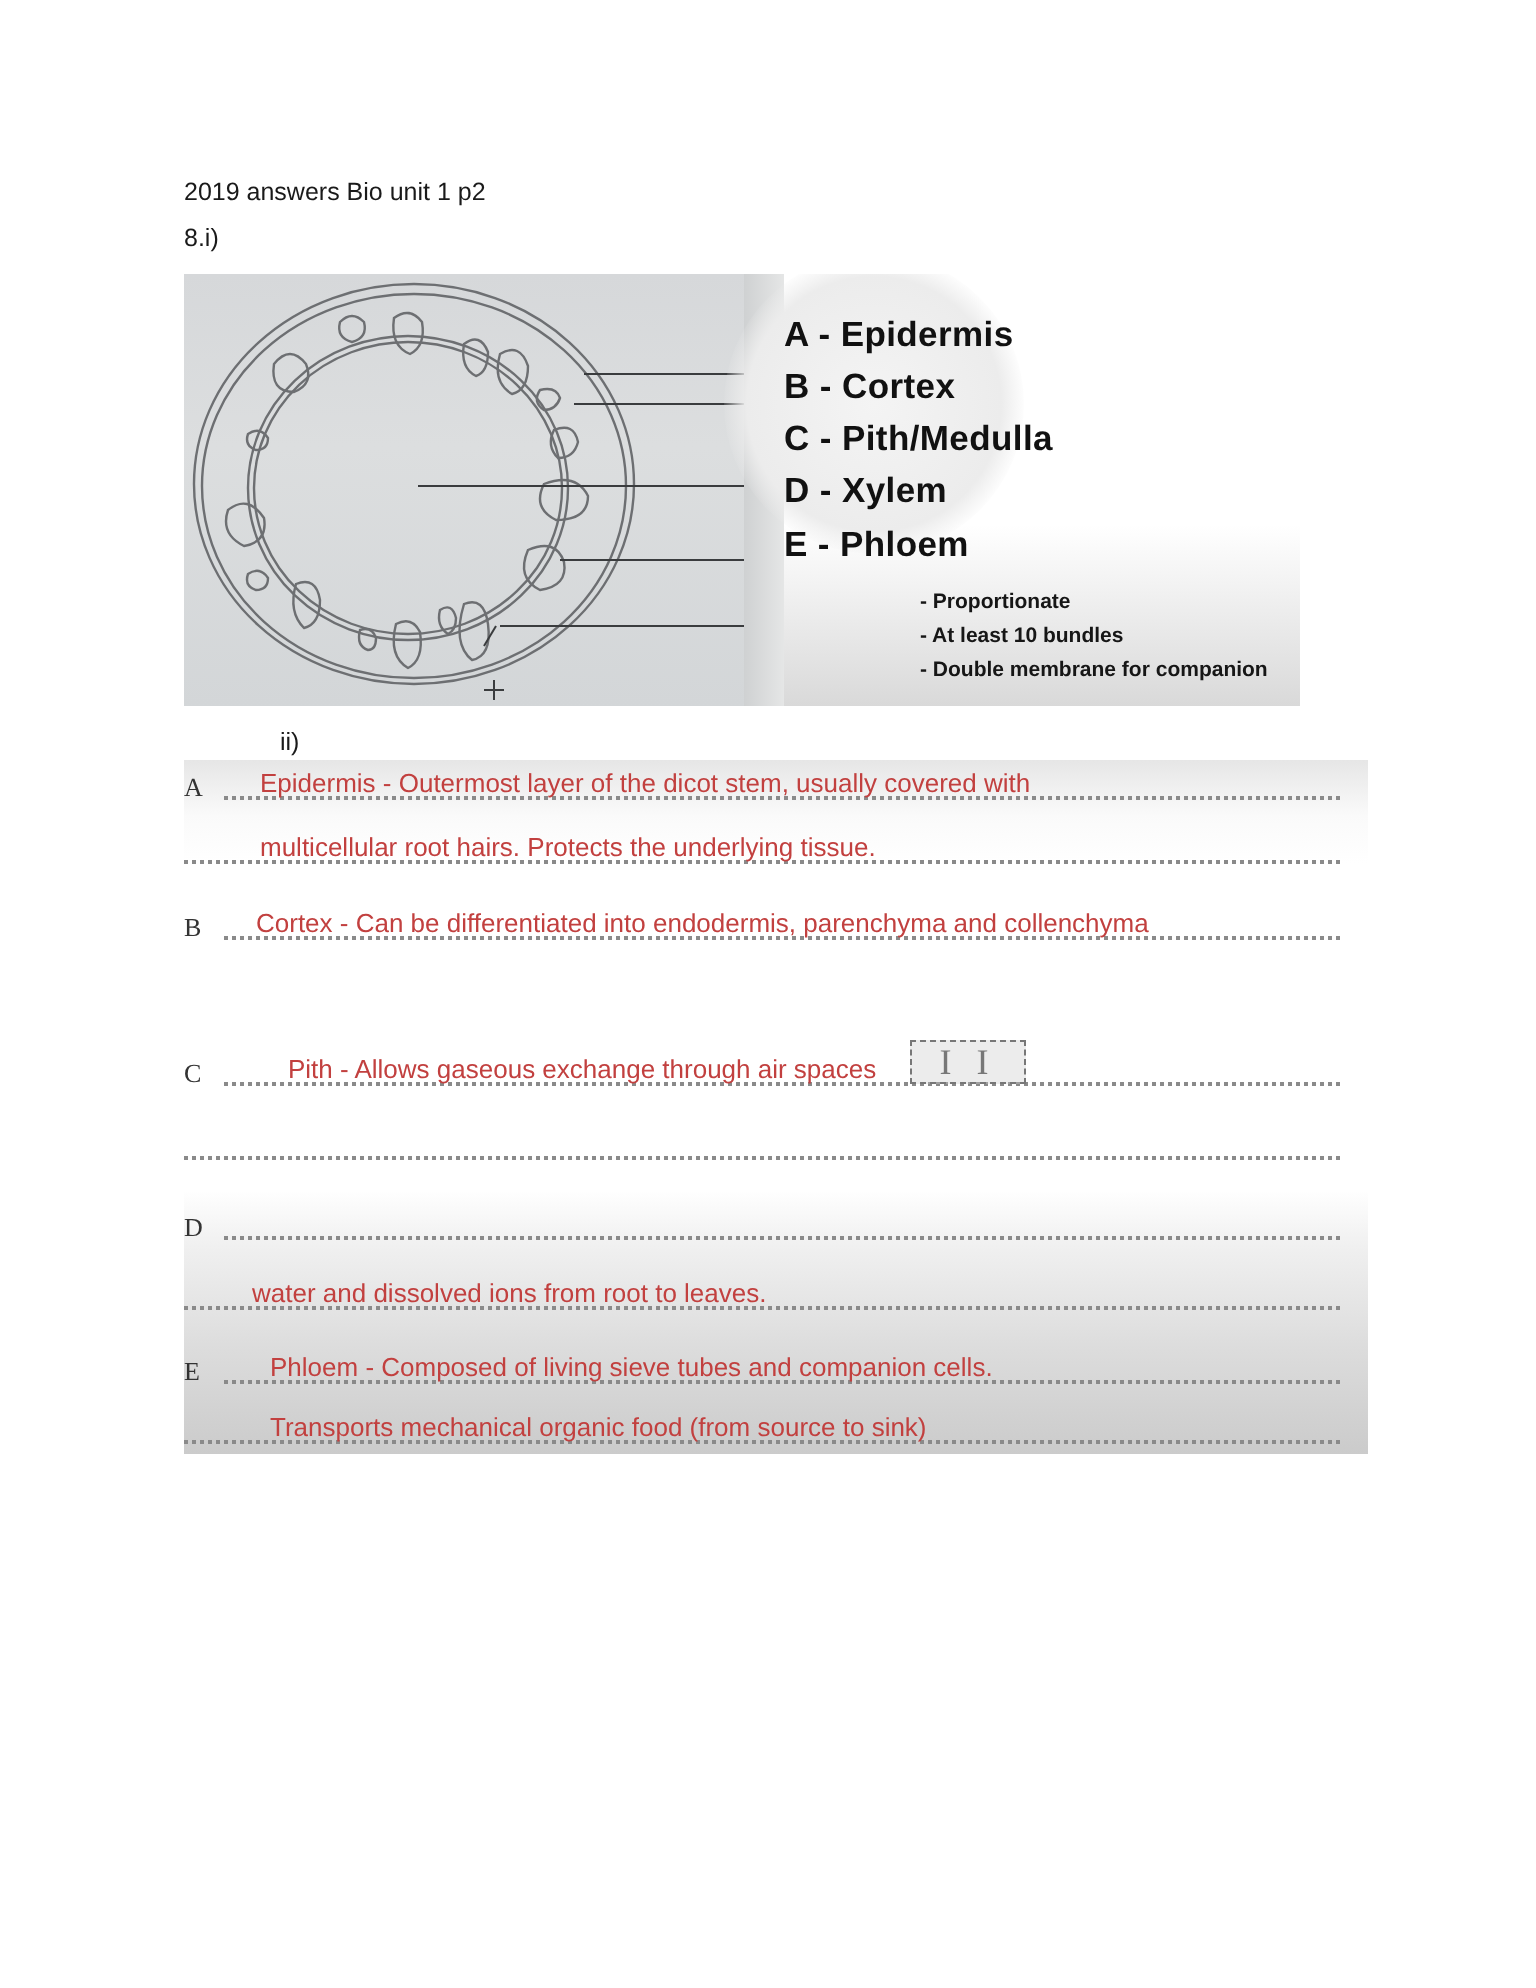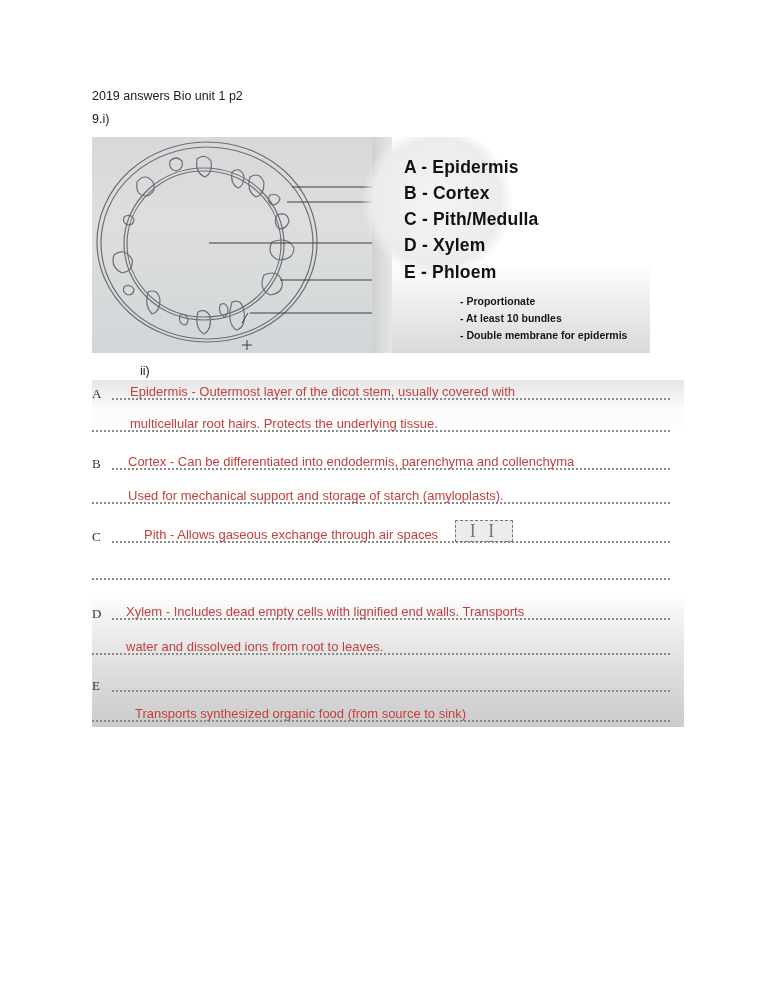--- a/index.html
+++ b/index.html
@@ -11,40 +11,40 @@
   .fig1 { position: absolute; left: 92px; top: 137px; width: 558px; height: 216px; overflow: hidden; }
   .drawing { position: absolute; left: 0; top: 0; width: 280px; height: 216px;
              background: linear-gradient(180deg, #d6d8da 0%, #dcdedf 40%, #d3d6d8 100%); }
   .drawing svg { position: absolute; left: 0; top: 0; }
   .strip { position: absolute; left: 280px; top: 0; width: 20px; height: 216px;
            background: linear-gradient(90deg,#cfd1d2,#e5e6e6); }
   .slide { position: absolute; left: 300px; top: 0; width: 258px; height: 216px;
            background: linear-gradient(180deg, #ffffff 0%, #ffffff 58%, #d9d9d9 100%); }
   .slide .ghost { position: absolute; left: -30px; top: -10px; width: 150px; height: 150px;
                   border-radius: 50%; background: radial-gradient(circle,#f4f4f4 0%,#ececec 60%, rgba(255,255,255,0) 72%); }
-  .label-line { position: absolute; left: 12px; font-weight: bold; font-size: 17.5px; color: #111;
+  .label-line { position: absolute; left: 0; font-weight: bold; font-size: 17.5px; color: #111;
                 white-space: nowrap; letter-spacing: 0.2px; text-align: center; }
   .note-line { position: absolute; left: 20px; font-weight: bold; font-size: 10.5px; color: #161616; white-space: nowrap; margin-left: 48px; }
 
   
   .fig2 { position: absolute; left: 92px; top: 380px; width: 592px; height: 347px; overflow: hidden;
           background: linear-gradient(180deg, #e6e6e6 0%, #fafafa 8%, #ffffff 15%, #ffffff 62%, #f0f0f0 70%, #dcdcdc 85%, #cbcbcb 100%); }
   .row { position: absolute; left: 0; width: 592px; height: 24px; }
   .letter { position: absolute; left: 0; bottom: 2px; font-family: "Liberation Serif", serif; font-size: 13px; color: #333; }
   .dots { position: absolute; bottom: 4px; right: 14px; border-bottom: 2px dotted #8a8a8a; height: 0; }
   .answer { position: absolute; bottom: 5px; font-size: 13px; color: #c2403f; white-space: nowrap; }
   .stamp { position: absolute; left: 363px; top: 140px; width: 56px; height: 20px;
            border: 1px dashed #777; background: rgba(200,200,200,0.35); font-family: "Liberation Serif", serif;
            font-size: 18px; color: #777; text-align: center; line-height: 20px; letter-spacing: 4px; }
 </style>
 </head>
 <body>
 
 <div class="doc-text" style="left:92px; top:89px;">2019 answers Bio unit 1 p2</div>
-<div class="doc-text" style="left:92px; top:112px;">9.i)</div>
+<div class="doc-text" style="left:92px; top:112px;">8.i)</div>
 
 <div class="fig1">
   <div class="drawing">
     <svg width="280" height="216" viewBox="0 0 280 216">
       <g fill="none" stroke="#6d6f72" stroke-width="1.2">
         <ellipse cx="115" cy="105" rx="110" ry="100"></ellipse>
         <ellipse cx="115" cy="106" rx="106" ry="96"></ellipse>
         <ellipse cx="112" cy="107" rx="80" ry="76"></ellipse>
         <ellipse cx="112" cy="107" rx="77" ry="73"></ellipse>
 
@@ -81,65 +81,61 @@
   <div class="strip"></div>
   <div class="slide">
     <div class="ghost"></div>
     <div class="label-line" style="top:20px;">A - Epidermis</div>
     <div class="label-line" style="top:46px;">B - Cortex</div>
     <div class="label-line" style="top:72px;">C - Pith/Medulla</div>
     <div class="label-line" style="top:98px;">D - Xylem</div>
     <div class="label-line" style="top:125px;">E - Phloem</div>
     <div class="note-line" style="top:158px;">- Proportionate</div>
     <div class="note-line" style="top:175px;">- At least 10 bundles</div>
-    <div class="note-line" style="top:192px;">- Double membrane for epidermis</div>
+    <div class="note-line" style="top:192px;">- Double membrane for companion</div>
   </div>
 </div>
 
 <div class="doc-text" style="left:92px; top:364px;padding-left:48px;">ii)</div>
 
 <div class="fig2">
   <div class="row" style="top:0px;">
     <span class="letter">A</span>
     <span class="dots" style="left:20px;"></span>
     <span class="answer" style="left:38px;">Epidermis - Outermost layer of the dicot stem, usually covered with</span>
   </div>
   <div class="row" style="top:32px;">
     <span class="dots" style="left:0px;"></span>
     <span class="answer" style="left:38px;">multicellular root hairs. Protects the underlying tissue.</span>
   </div>
   <div class="row" style="top:70px;">
     <span class="letter">B</span>
     <span class="dots" style="left:20px;"></span>
     <span class="answer" style="left:36px;margin-top:27px;">Cortex - Can be differentiated into endodermis, parenchyma and collenchyma</span>
   </div>
-  <div class="row" style="top:104px;">
-    <span class="dots" style="left:0px;"></span>
-    <span class="answer" style="left:36px;">Used for mechanical support and storage of starch (amyloplasts).</span>
-  </div>
   <div class="row" style="top:143px;">
     <span class="letter">C</span>
     <span class="dots" style="left:20px;"></span>
     <span class="answer" style="left:52px;">Pith - Allows gaseous exchange through air spaces</span>
   </div>
   <div class="stamp">I I</div>
   <div class="row" style="top:180px;">
     <span class="dots" style="left:0px;"></span>
     <span class="answer" style="left:38px;"></span>
   </div>
   <div class="row" style="top:220px;">
     <span class="letter">D</span>
     <span class="dots" style="left:20px;"></span>
-    <span class="answer" style="left:34px;">Xylem - Includes dead empty cells with lignified end walls. Transports</span>
   </div>
   <div class="row" style="top:255px;">
     <span class="dots" style="left:0px;"></span>
     <span class="answer" style="left:34px;">water and dissolved ions from root to leaves.</span>
   </div>
   <div class="row" style="top:292px;">
     <span class="letter">E</span>
     <span class="dots" style="left:20px;"></span>
+    <span class="answer" style="left:43px;">Phloem - Composed of living sieve tubes and companion cells.</span>
   </div>
   <div class="row" style="top:322px;">
     <span class="dots" style="left:0px;"></span>
-    <span class="answer" style="left:43px;">Transports synthesized organic food (from source to sink)</span>
+    <span class="answer" style="left:43px;">Transports mechanical organic food (from source to sink)</span>
   </div>
 </div>
 
 </body></html>

